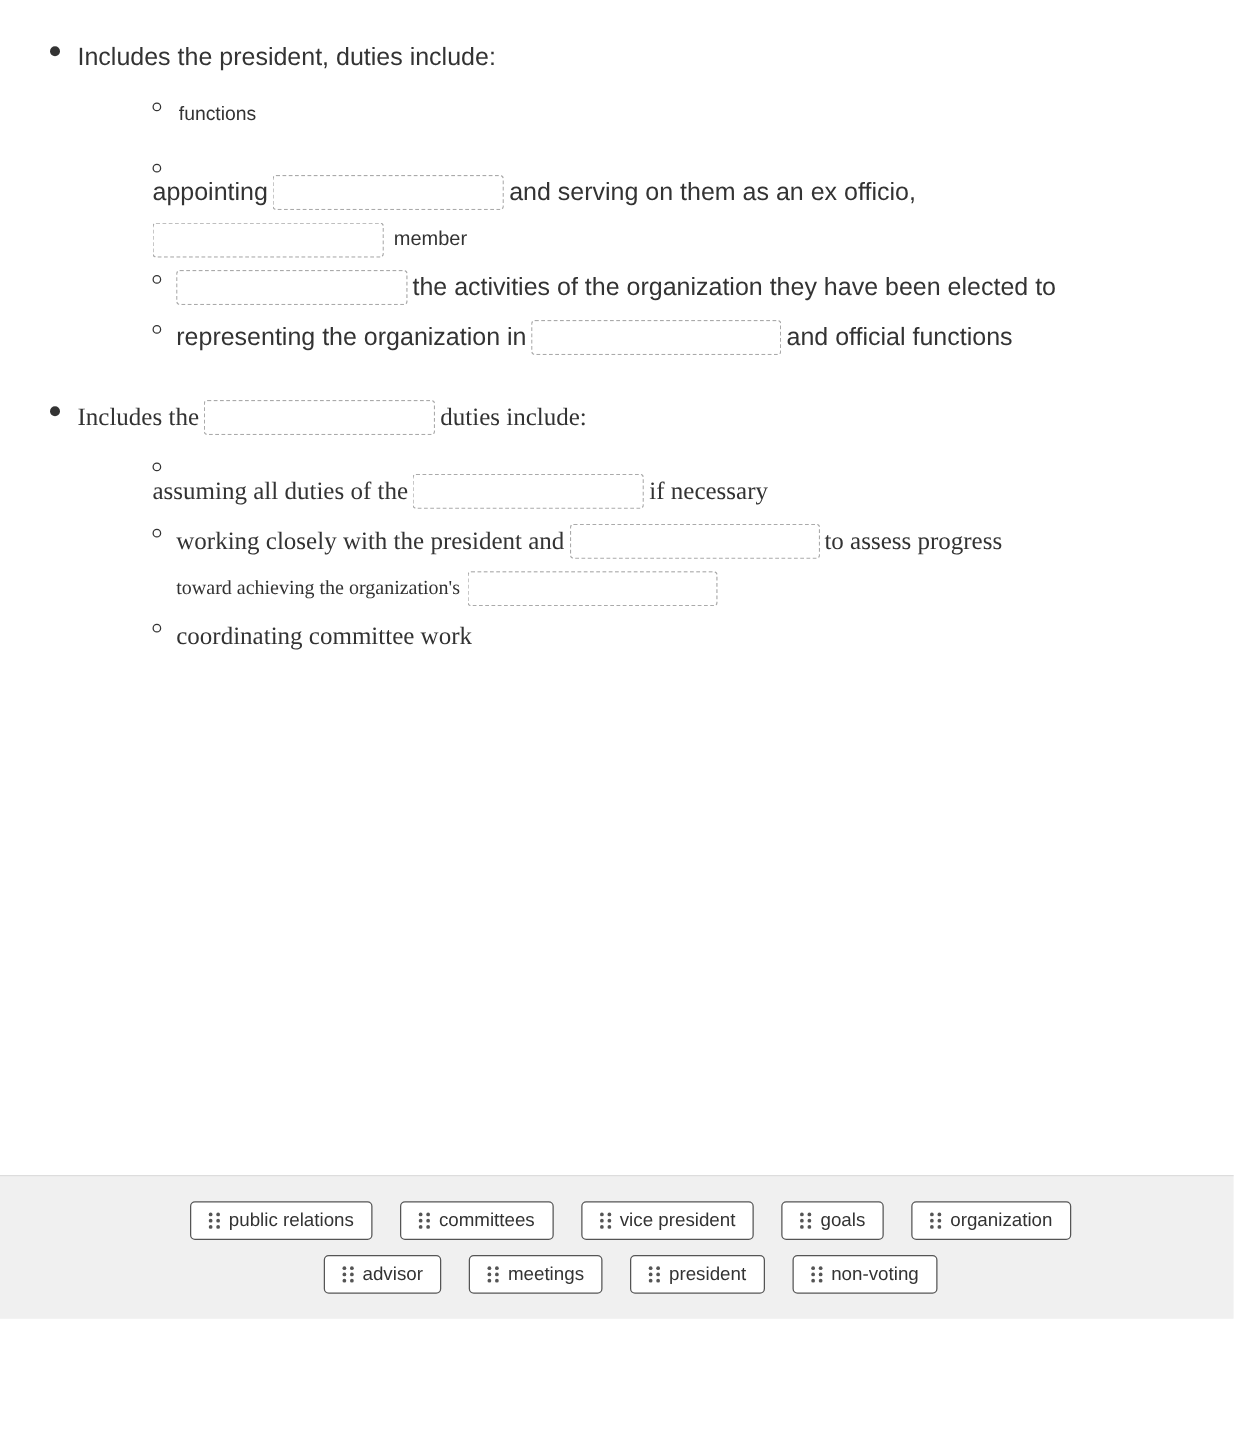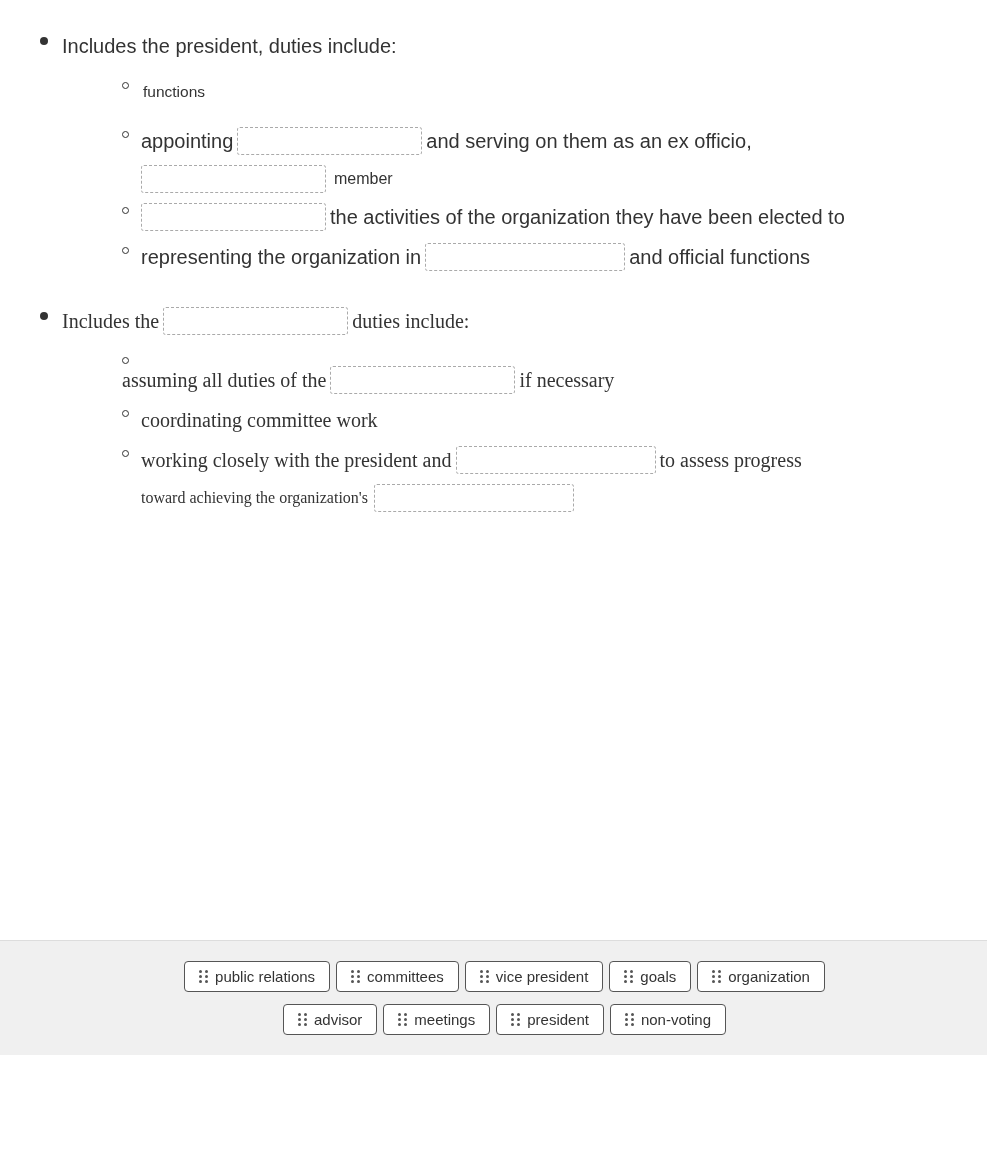--- a/index.html
+++ b/index.html
@@ -98,21 +98,21 @@
       padding: 20px 30px;
       display: flex;
       flex-direction: column;
       align-items: center;
       gap: 12px;
     }
 
     .tag-row {
       display: flex;
       flex-wrap: wrap;
-      gap: 6px;
+      gap: 22px;
       justify-content: center;
       margin-left: 22px;
     }
 
     .tag-chip {
       display: inline-flex;
       align-items: center;
       gap: 6px;
       border: 1.5px solid #555;
       border-radius: 4px;
@@ -152,21 +152,21 @@
 
       <div class="sub-list" style="margin-top: 14px;">
 
         <div class="sub-item" style="margin-bottom: 4px;">
           <div class="circle-dot"></div>
           <div>
             <div class="block-line" style="margin-top: 4px; margin-left: 2px;">functions</div>
           </div>
         </div>
 
-        <div class="sub-item" style="margin-bottom: 4px; margin-top: 8px;">
+        <div class="sub-item" style="margin-bottom: 4px; margin-top: 8px; flex-direction: column;">
           <div class="circle-dot"></div>
           <div>
             <div class="text-line">
               <span>appointing</span>
               <span class="dashed-box dashed-box-md"></span>
               <span>and serving on them as an ex officio,</span>
             </div>
             <div style="margin-top: 8px; display: flex; align-items: center;">
               <span class="dashed-box dashed-box-md" style="margin-left: 0; margin-right: 8px;"></span>
               <span>member</span>
@@ -218,40 +218,40 @@
               <span class="dashed-box dashed-box-md"></span>
               <span>if necessary</span>
             </div>
           </div>
         </div>
 
         <div class="sub-item" style="margin-bottom: 4px; margin-top: 8px;">
           <div class="circle-dot"></div>
           <div>
             <div class="text-line">
-              <span>coordinating committee work</span>
-            </div>
-          </div>
-        </div>
-
-        <div class="sub-item" style="margin-bottom: 4px; margin-top: 8px;">
-          <div class="circle-dot"></div>
-          <div>
-            <div class="text-line">
               <span>working closely with the president and</span>
               <span class="dashed-box dashed-box-lg"></span>
               <span>to assess progress</span>
             </div>
             <div style="margin-top: 8px; display: flex; align-items: center;">
               <span>toward achieving the organization's</span>
               <span class="dashed-box dashed-box-lg" style="margin-left: 6px;"></span>
             </div>
           </div>
         </div>
 
+        <div class="sub-item" style="margin-bottom: 4px; margin-top: 8px;">
+          <div class="circle-dot"></div>
+          <div>
+            <div class="text-line">
+              <span>coordinating committee work</span>
+            </div>
+          </div>
+        </div>
+
       </div>
     </div>
   </div>
 
 </div>
 
 <div class="footer-bar">
   <div class="tag-row">
     <div class="tag-chip">
       <div class="drag-icon">

